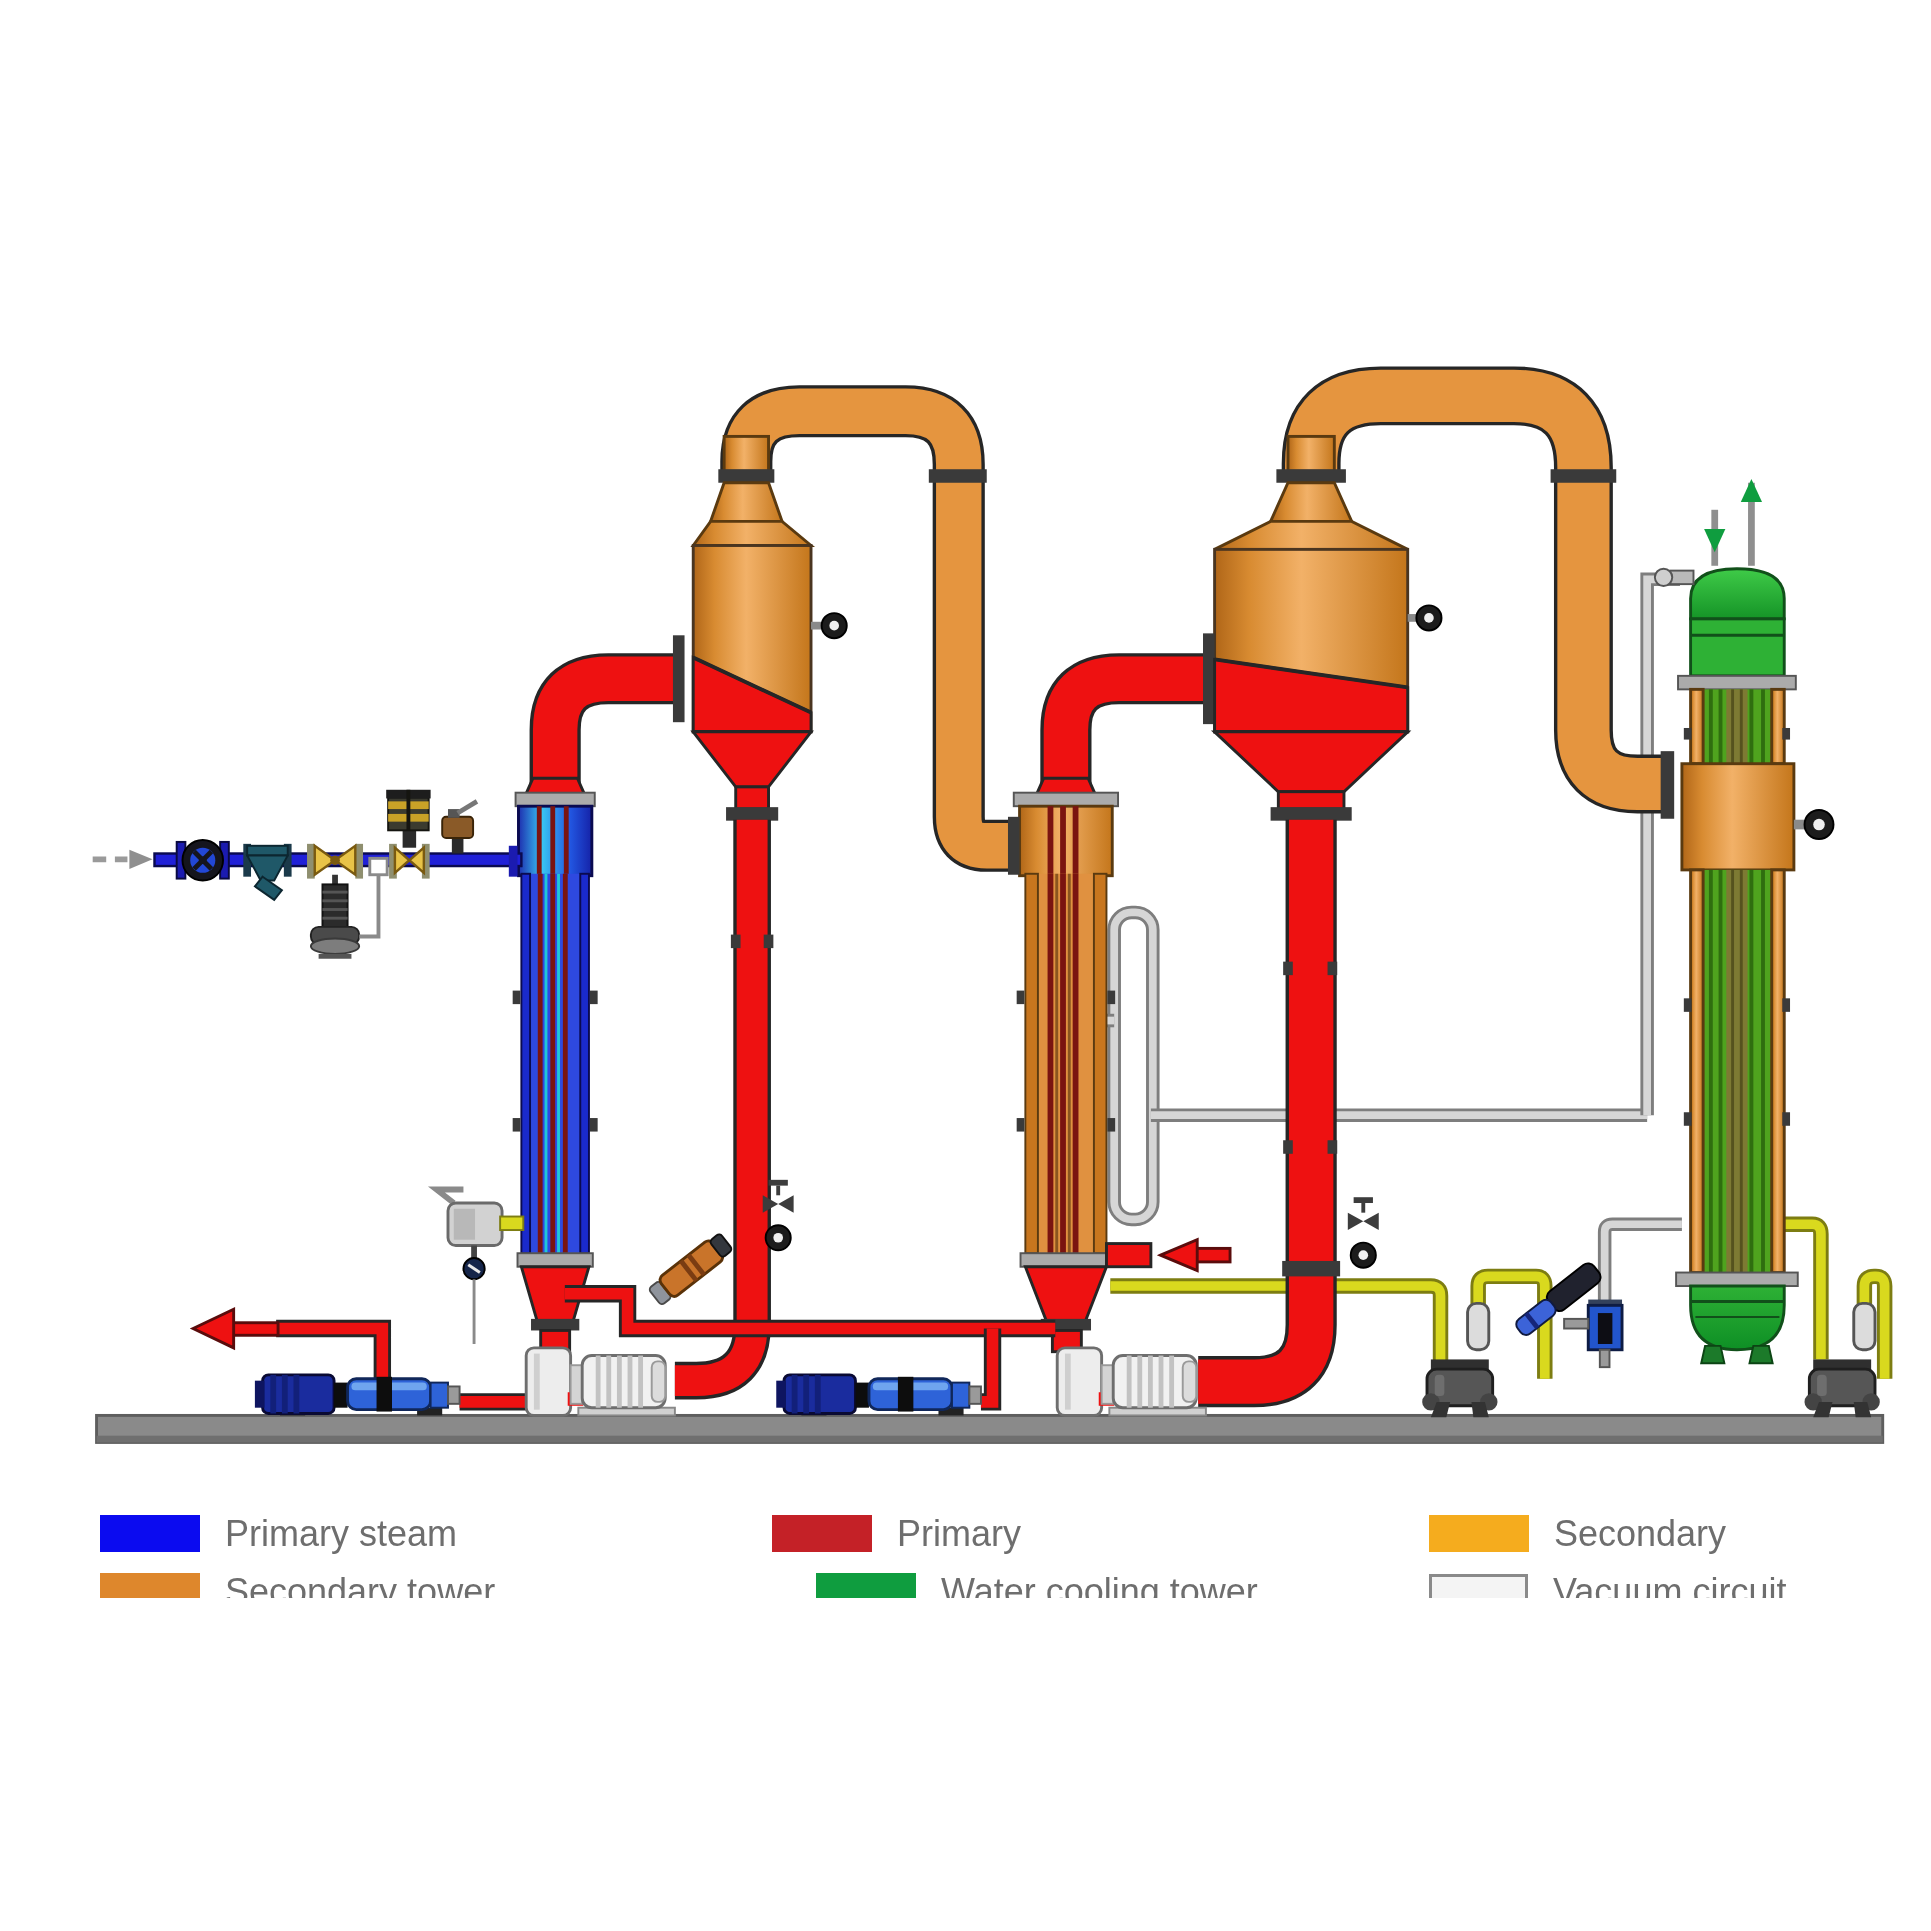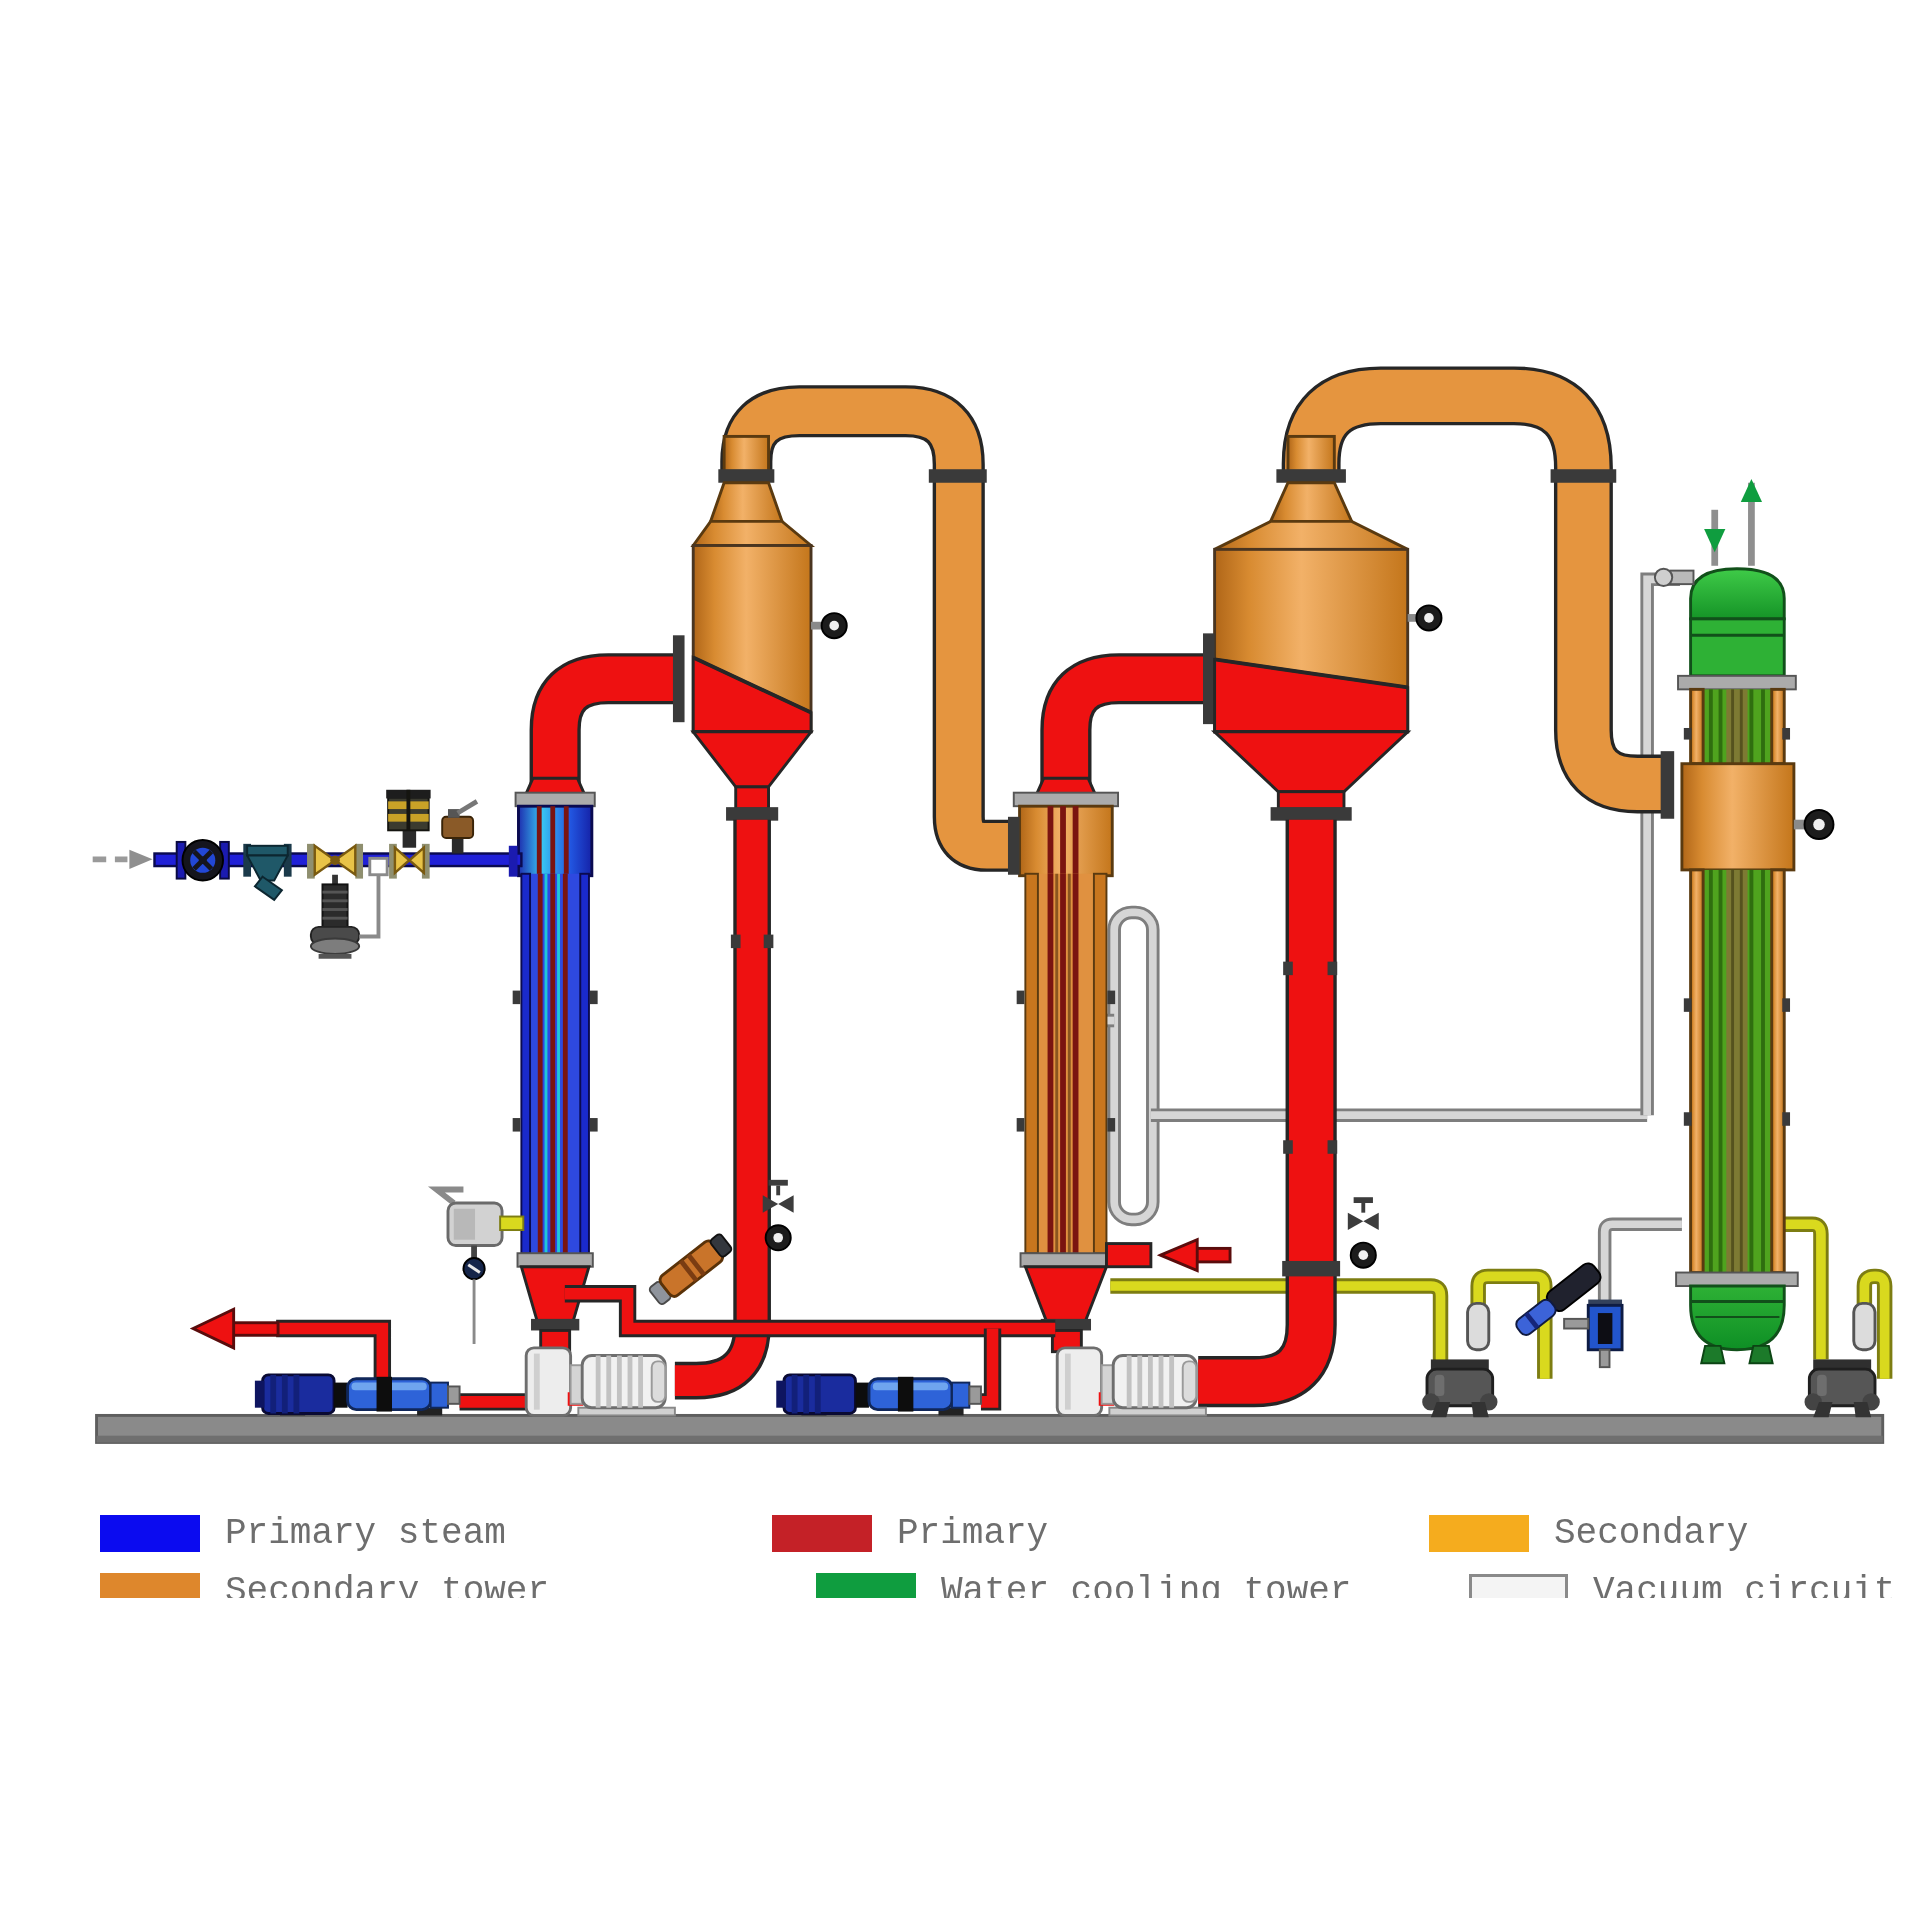--- a/index.html
+++ b/index.html
@@ -1,17 +1,17 @@
 <!DOCTYPE html>
 <html style="--primary_steam: #0B0BF0; --secondary_steam: #DE872C; --product: #C42127; --water_cooling_tower: #0F9D3F; --condensers: #F5AC1E; --vacuum_circuit: #F4F4F4; --primary_steam_pipe: #2020D8; --secondary_steam_pipe: #E5953F; --product_pipe: #EE1111; --condensate_pipe: #D9D91E; --vacuum_pipe: #D6D6D6; --condenser_green: #2EB135; --tube_green: #4FA31E; --tube_red: #7A1410; --floor: #8A8A8A; --label: #6E6E6E; --outline: #262626;"><head>
 <meta charset="utf-8">
 <style>
   html,body{margin:0;padding:0;background:#ffffff;}
   .stage{position:relative;width:1931px;height:1598px;background:#ffffff;overflow:hidden;
-         font-family:Liberation Mono, monospace;}
+         font-family:Liberation Sans, sans-serif;}
   .scene{position:absolute;left:0;top:0;width:1931px;height:1931px;}
 
   
   .po{fill:none;stroke:var(--outline);stroke-linecap:butt;}
   .pr{fill:none;stroke:var(--product_pipe);stroke-linecap:butt;}
   .pb{fill:none;stroke:var(--secondary_steam_pipe);stroke-linecap:butt;}
   .pyo{fill:none;stroke:#7d7d12;stroke-linecap:butt;}
   .py{fill:none;stroke:var(--condensate_pipe);stroke-linecap:butt;}
   .pvo{fill:none;stroke:#7e7e7e;stroke-linecap:butt;}
   .pv{fill:none;stroke:var(--vacuum_pipe);stroke-linecap:butt;}
@@ -511,20 +511,20 @@
     <span class="legend-label">Primary</span>
   </div>
   <div class="legend-item" style="left:816px;top:1572px">
     <span class="swatch" style="background:var(--water_cooling_tower)"></span>
     <span class="legend-label">Water cooling tower</span>
   </div>
   <div class="legend-item" style="left:1429px;top:1514px">
     <span class="swatch" style="background:var(--condensers)"></span>
     <span class="legend-label">Secondary</span>
   </div>
-  <div class="legend-item" style="left:1469px;top:1572px">
+  <div class="legend-item" style="left:1429px;top:1572px">
     <span class="swatch sw-vac"></span>
     <span class="legend-label">Vacuum circuit</span>
   </div>
 </div>
 
 </div>
 
 
 </body></html>

